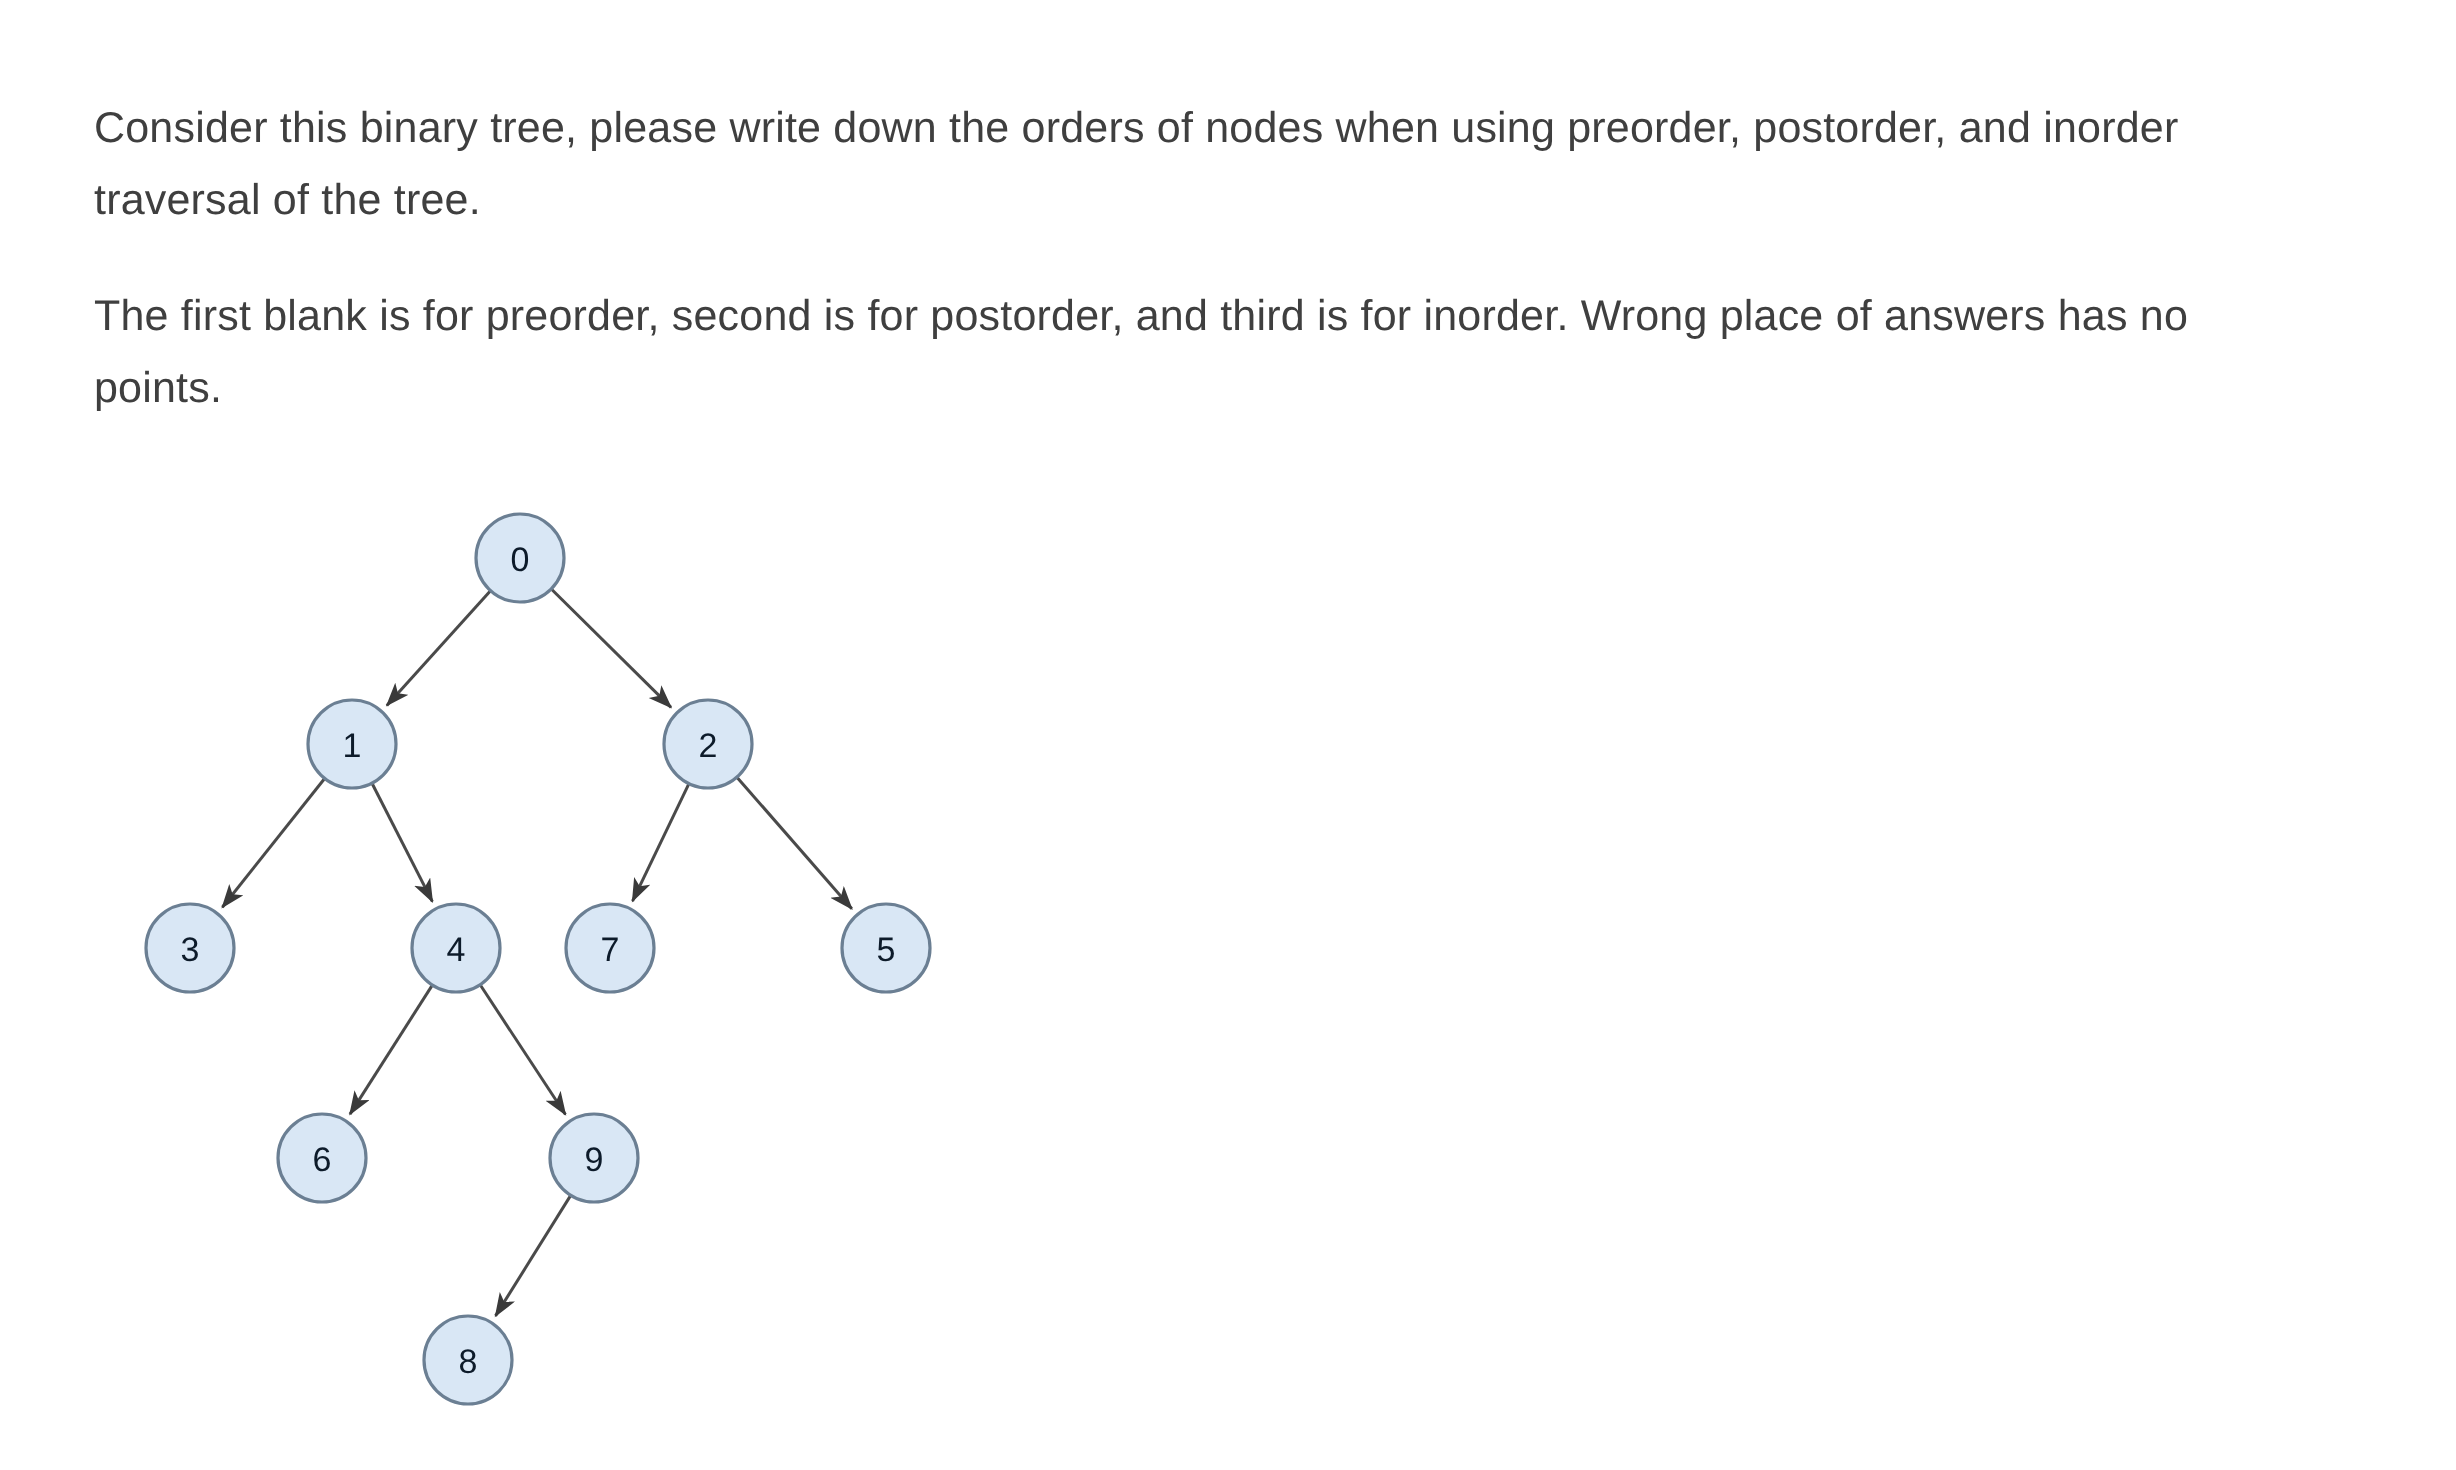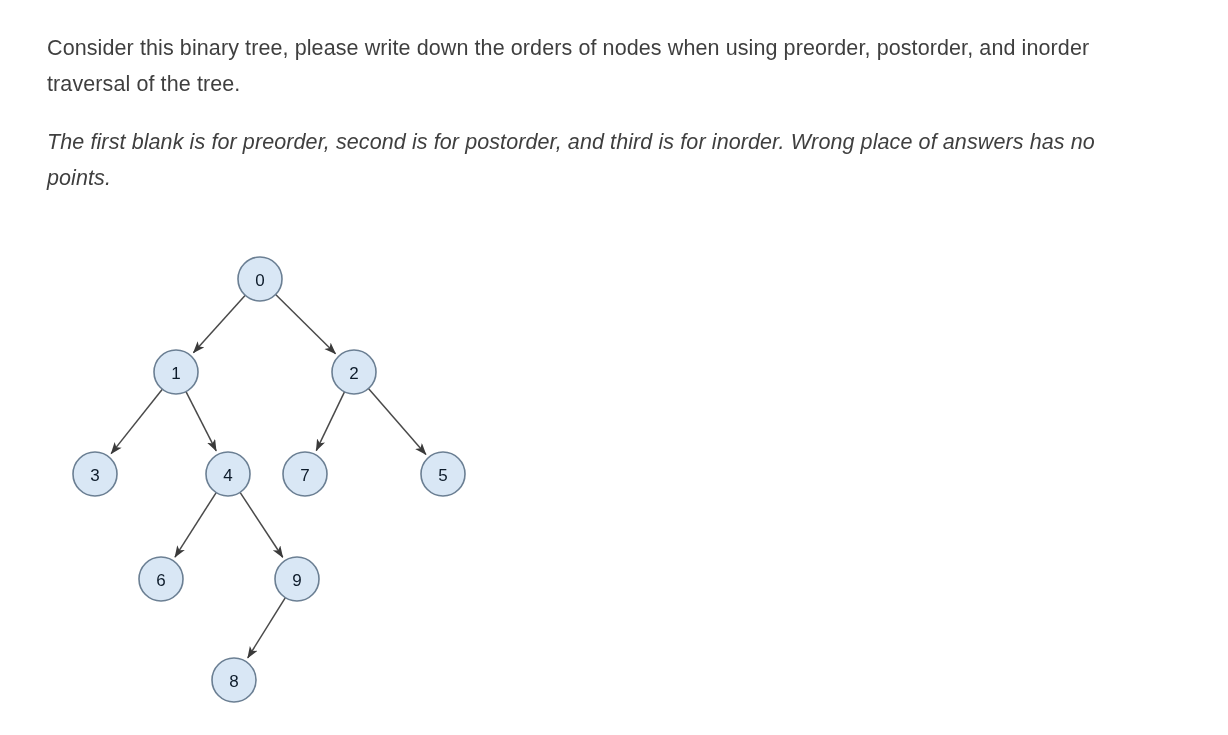--- a/index.html
+++ b/index.html
@@ -16,30 +16,29 @@
     font-family: "Liberation Sans", sans-serif;
     color: #3f3f3f;
   }
   #question-block {
     position: absolute;
     left: 47px;
     top: 30px;
     width: 1100px;
   }
   .question-paragraph {
-    margin: 0 0 22px 0;
+    margin: 16px 0 22px 0;
     font-size: 21.5px;
     line-height: 36px;
     color: #3f3f3f;
     font-weight: 400;
     letter-spacing: 0.1px;
   }
   .question-paragraph:last-child {
     margin-bottom: 0;
-    font-style: italic;
   }
   #tree-figure {
     position: absolute;
     left: 0px;
     top: 232px;
     width: 560px;
     height: 500px;
   }
   #tree-svg {
     display: block;

